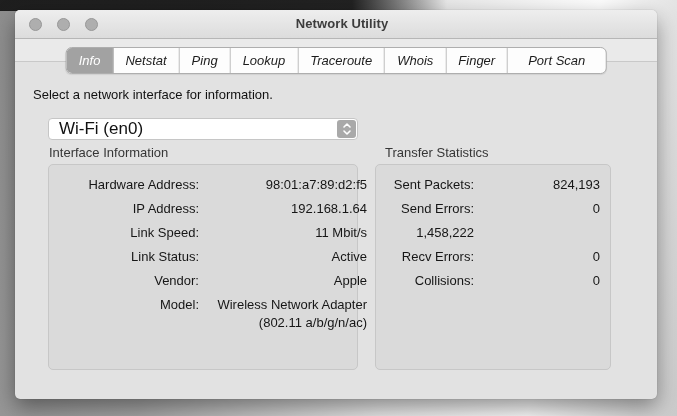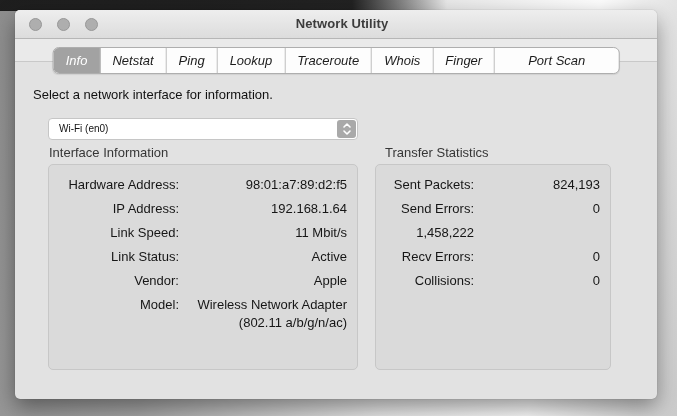--- a/index.html
+++ b/index.html
@@ -37,39 +37,39 @@
     position:absolute;top:37px;left:50%;transform:translateX(-50%);
     display:flex;background:#fdfdfd;border:1px solid #aeaeae;border-radius:6px;overflow:hidden;
     height:25px;box-shadow:0 1px 1px rgba(0,0,0,.08);font-style:italic;
   }
   .seg{
     padding:0 12px;line-height:25px;font-size:13px;color:#1c1c1c;text-align:center;
     border-right:1px solid #bdbdbd;white-space:nowrap;cursor:default;
   }
   .seg:last-child{border-right:none;}
   .seg.selected{background:#a2a2a2;color:#ffffff;}
-  .seg.wide{padding:0 33px;}
+  .seg.wide{padding:0 20px;}
   .prompt{position:absolute;left:18px;top:77px;font-size:13px;color:#111111;}
   .popup{
     position:absolute;left:33px;top:108px;width:310px;height:22px;box-sizing:border-box;
     background:#ffffff;border:1px solid #c6c6c6;border-radius:4px;
-    font-size:10px;color:#111111;line-height:20px;padding-left:10px;
+    font-size:17px;color:#111111;line-height:20px;padding-left:10px;
   }
   .stepper{
     position:absolute;right:1px;top:1px;width:19px;height:18px;border-radius:3px;
     background:#a9a9a9;display:flex;align-items:center;justify-content:center;
   }
   .group-title{position:absolute;font-size:13px;color:#363636;top:135px;}
   .group-title.left{left:34px;}
   .group-title.right{left:370px;}
   .groupbox{
     position:absolute;top:154px;height:206px;box-sizing:border-box;
     background:#dadada;border:1px solid #c7c7c7;border-radius:5px;
   }
-  .groupbox.left{left:33px;width:310px;}
+  .groupbox.left{left:33px;width:310px;padding-left:20px;}
   .groupbox.right{left:360px;width:236px;}
   .rows{padding:11px 10px 0 0;}
   .row{display:grid;column-gap:8px;margin-bottom:6px;font-size:13px;line-height:18px;color:#161616;}
   .groupbox.left .row{grid-template-columns:130px 160px;}
   .groupbox.right .row{grid-template-columns:98px auto;column-gap:9px;}
   .rlabel{text-align:right;white-space:nowrap;}
   .rvalue{text-align:right;}
 </style>
 </head>
 <body>

